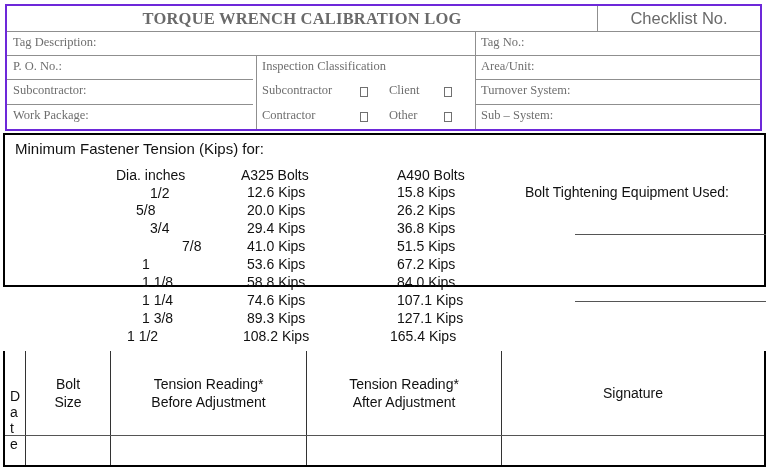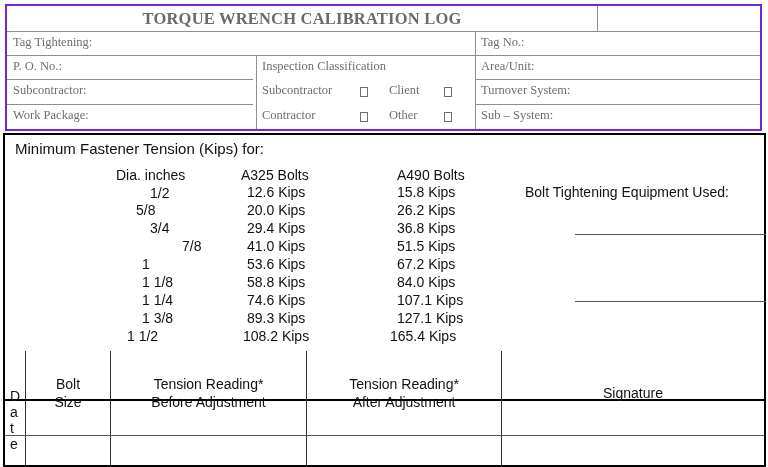--- a/index.html
+++ b/index.html
@@ -10,40 +10,41 @@
   
   .hdr { position:absolute; left:5px; top:4px; width:757px; height:127px; border:2px solid #6d28d9; box-sizing:border-box; }
   .hline { position:absolute; left:0; right:0; height:1px; background:#8f8f8f; }
   .vline { position:absolute; width:1px; background:#8f8f8f; }
   .cell { position:absolute; font-size:12.5px; color:#6e6e6e; white-space:nowrap; }
   .title { position:absolute; left:0; top:0; width:590px; height:25px; display:flex; align-items:center; justify-content:center; font-weight:bold; font-size:16.5px; color:#6a6a6a; letter-spacing:0.2px; }
   .checklist { position:absolute; left:591px; top:0; right:0; height:25px; display:flex; align-items:center; justify-content:center; font-size:16.5px; color:#6a6a6a; }
   .cb { position:absolute; width:8px; height:10px; border:1px solid #707070; box-sizing:border-box; background:#fff; }
 
   
-  .tbox { position:absolute; left:3px; top:133px; width:763px; height:268px; border:2px solid #000; box-sizing:border-box; }
+  .tbox { position:absolute; left:3px; top:133px; width:763px; height:154px; border:2px solid #000; box-sizing:border-box; }
   .t { position:absolute; font-size:14px; color:#111; white-space:nowrap; line-height:17px; }
   .sigline { position:absolute; height:1px; background:#555; }
 
   
   .log { position:absolute; left:3px; top:351px; width:763px; height:116px; border-left:2px solid #000; border-right:2px solid #000; border-bottom:2px solid #000; box-sizing:border-box; }
   .lv { position:absolute; top:0; bottom:0; width:1px; background:#333; }
   .lh { position:absolute; left:0; right:0; height:1px; background:#555; }
   .lhead { position:absolute; top:0; height:84px; display:flex; align-items:center; justify-content:center; text-align:center; font-size:14px; color:#111; line-height:18px; }
   .datev { position:absolute; left:5px; top:37px; font-size:14px; color:#111; line-height:16px; width:10px; }
 </style>
 </head>
 <body>
 
 <div class="hdr serif">
   <div class="title">TORQUE WRENCH CALIBRATION LOG</div>
   <div class="vline" style="left:590px;top:0;height:25px;"></div>
+  <div class="checklist sans">Checklist No.</div>
 
   <div class="hline" style="top:25px;"></div>
-  <div class="cell" style="left:6px;top:29px;">Tag Tightening:</div>
+  <div class="cell" style="left:6px;top:29px;">Tag Description:</div>
   <div class="vline" style="left:468px;top:25px;height:98px;"></div>
   <div class="cell" style="left:474px;top:29px;">Tag No.:</div>
 
   <div class="hline" style="top:49px;"></div>
   <div class="vline" style="left:249px;top:49px;height:74px;"></div>
   <div class="cell" style="left:6px;top:53px;">P. O. No.:</div>
   <div class="cell" style="left:255px;top:53px;">Inspection Classification</div>
   <div class="cell" style="left:474px;top:53px;">Area/Unit:</div>
 
   <div class="hline" style="top:73px;right:507px;"></div>

